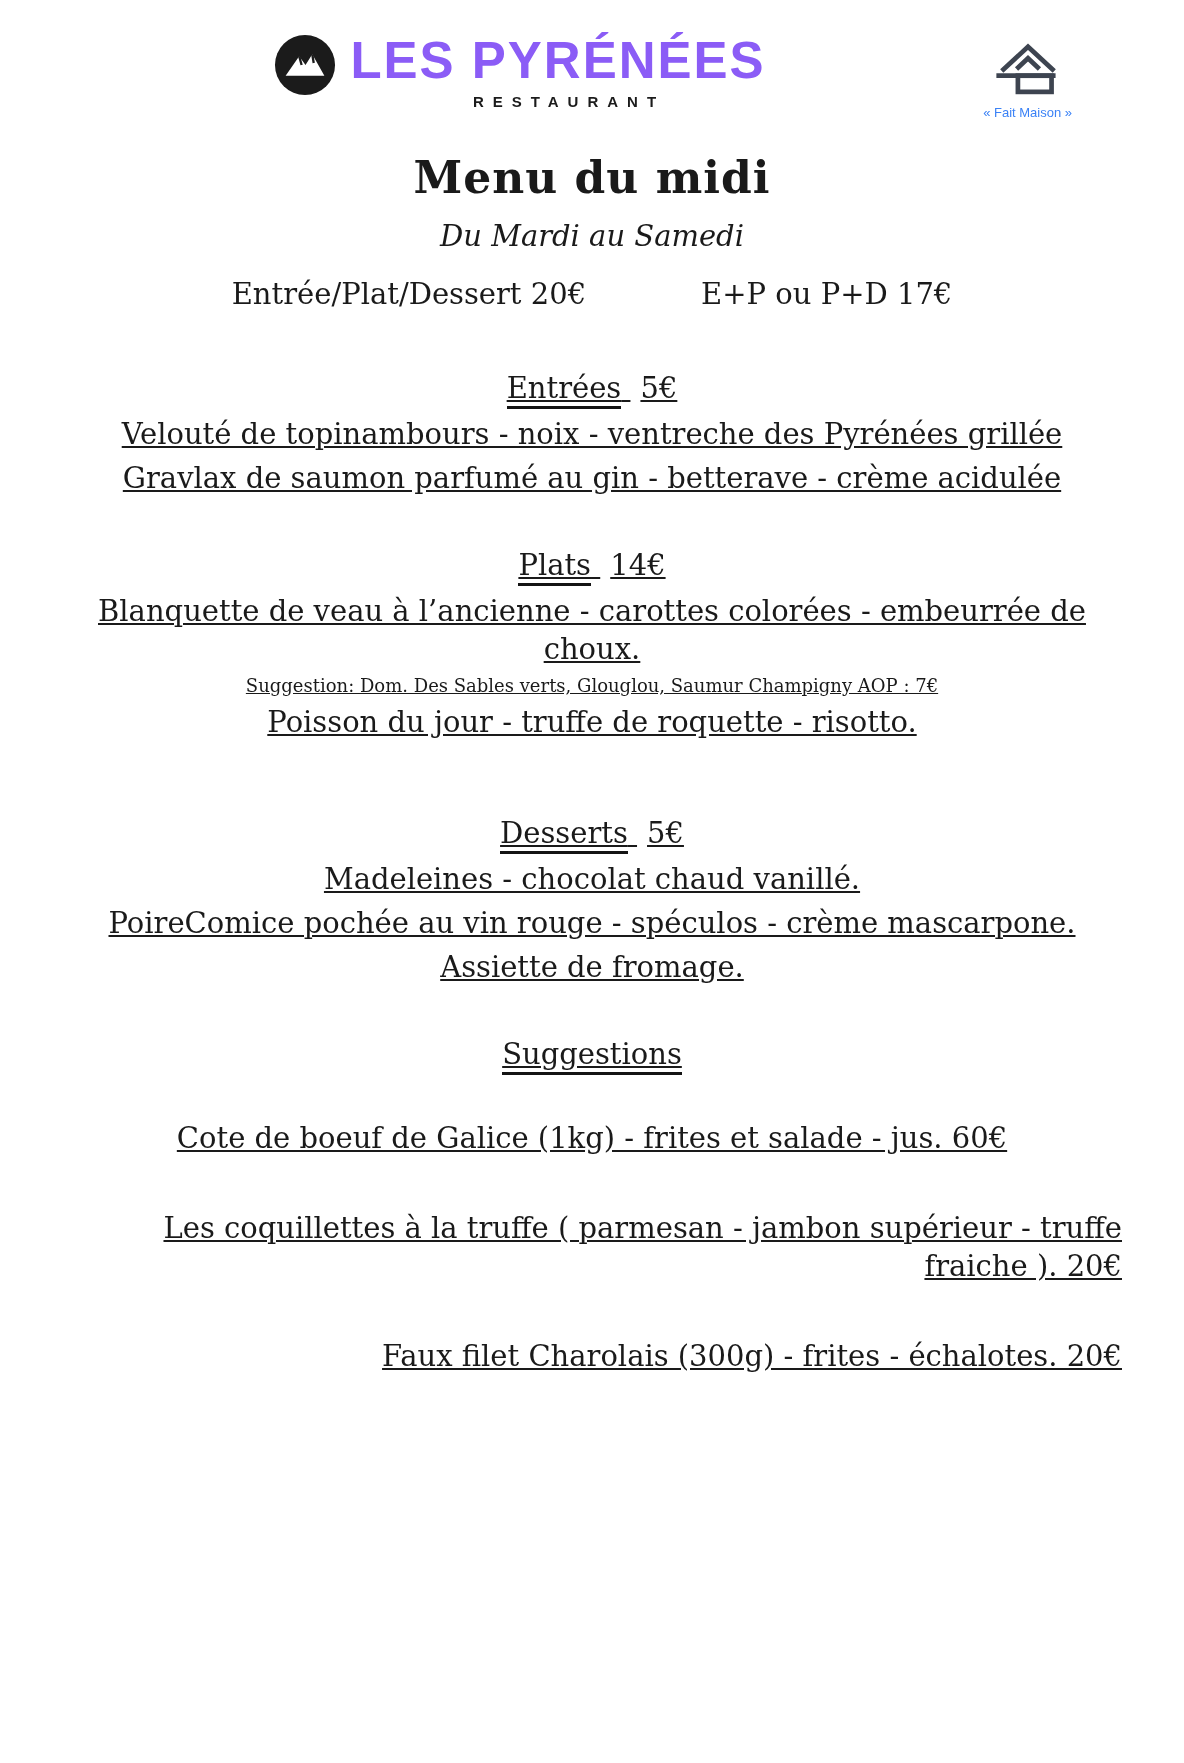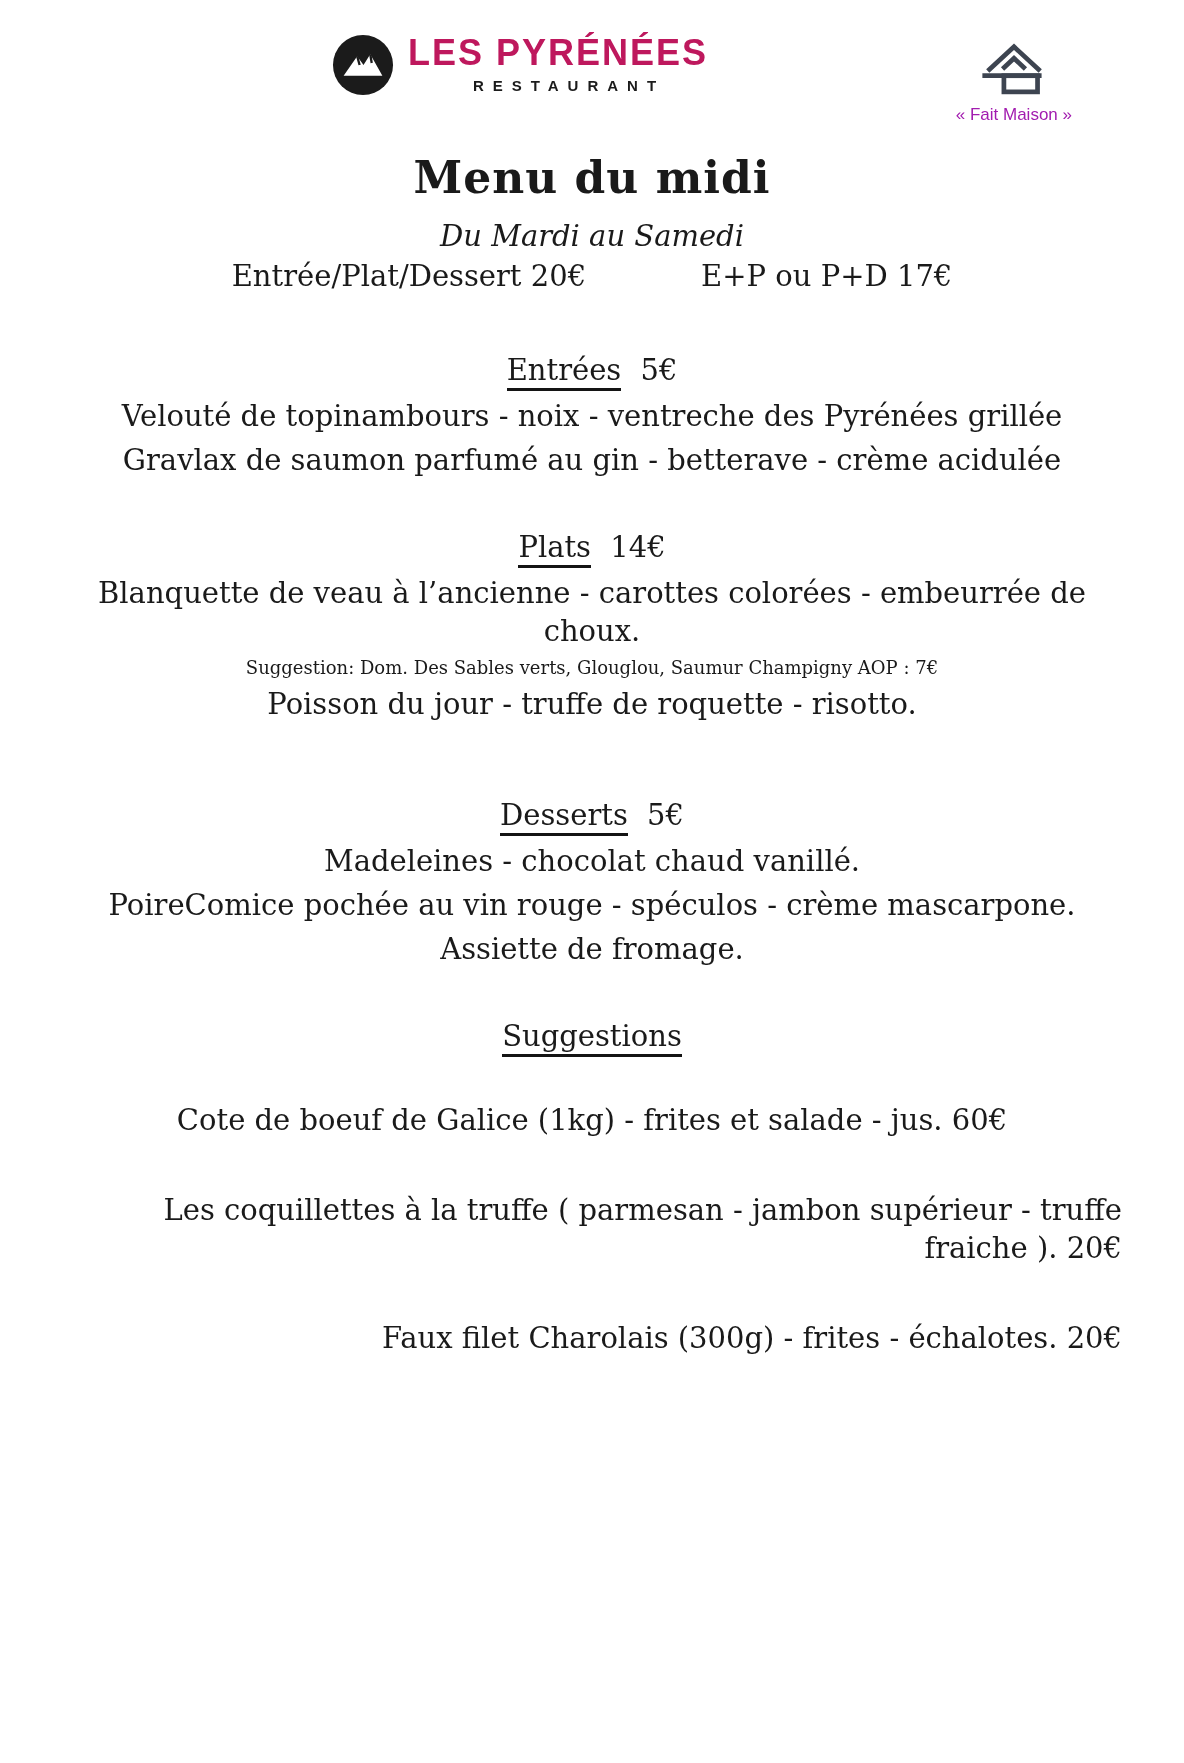--- a/index.html
+++ b/index.html
@@ -22,23 +22,23 @@
     transform: translateX(-72px);
     display: flex;
     align-items: flex-start;
     gap: 14px;
   }
   .brand-mark svg { display: block; }
   .brand-text { display: flex; flex-direction: column; align-items: center; }
   .brand-name {
     font-family: "Liberation Sans", sans-serif;
     font-weight: 700;
-    font-size: 36px;
+    font-size: 51px;
     letter-spacing: 2px;
-    color: #be185d;
+    color: #8b5cf6;
     line-height: 1.05;
     white-space: nowrap;
   }
   .brand-sub {
     font-family: "Liberation Sans", sans-serif;
     font-weight: 700;
     font-size: 15px;
     letter-spacing: 9px;
     margin-top: 5px;
     color: #1b1b1b;
@@ -48,39 +48,39 @@
     position: absolute;
     top: 6px;
     right: 112px;
     display: flex;
     flex-direction: column;
     align-items: center;
     gap: 3px;
   }
   .fm-label {
     font-family: "Liberation Sans", sans-serif;
-    font-size: 17px;
-    color: #a21caf;
+    font-size: 13px;
+    color: #3b82f6;
     white-space: nowrap;
   }
 
   
   .menu-title { text-align: center; font-size: 44px; margin-top: 26px; letter-spacing: 1px; }
   .menu-subtitle { text-align: center; font-size: 29px; margin-top: 16px; font-style: italic; }
   .formulas {
     display: flex;
     justify-content: center;
     gap: 115px;
     font-size: 29px;
-    margin-top: 6px;
+    margin-top: 24px;
     text-align: right;
   }
 
   
-  .content { max-width: 1060px; margin: 9px auto; text-align: center; }
+  .content { max-width: 1060px; margin: 9px auto; text-align: center; text-decoration: underline; }
   .menu-section { margin-top: 50px; }
   .menu-section.entrees  { margin-top: 60px; }
   .menu-section.desserts { margin-top: 74px; }
   .sec-head { font-size: 29px; margin-bottom: 10px; }
   .sec-title { border-bottom: 3px solid #141414; padding-bottom: 1px; }
   .sec-price { margin-left: 10px; }
   .item { font-size: 29px; line-height: 1.32; margin-top: 6px; }
   .suggestion { font-size: 18px; line-height: 1.3; margin-top: 6px; margin-bottom: 4px; }
   .spaced { margin-top: 52px; text-align: right; }
   .first-spaced { margin-top: 48px; }

